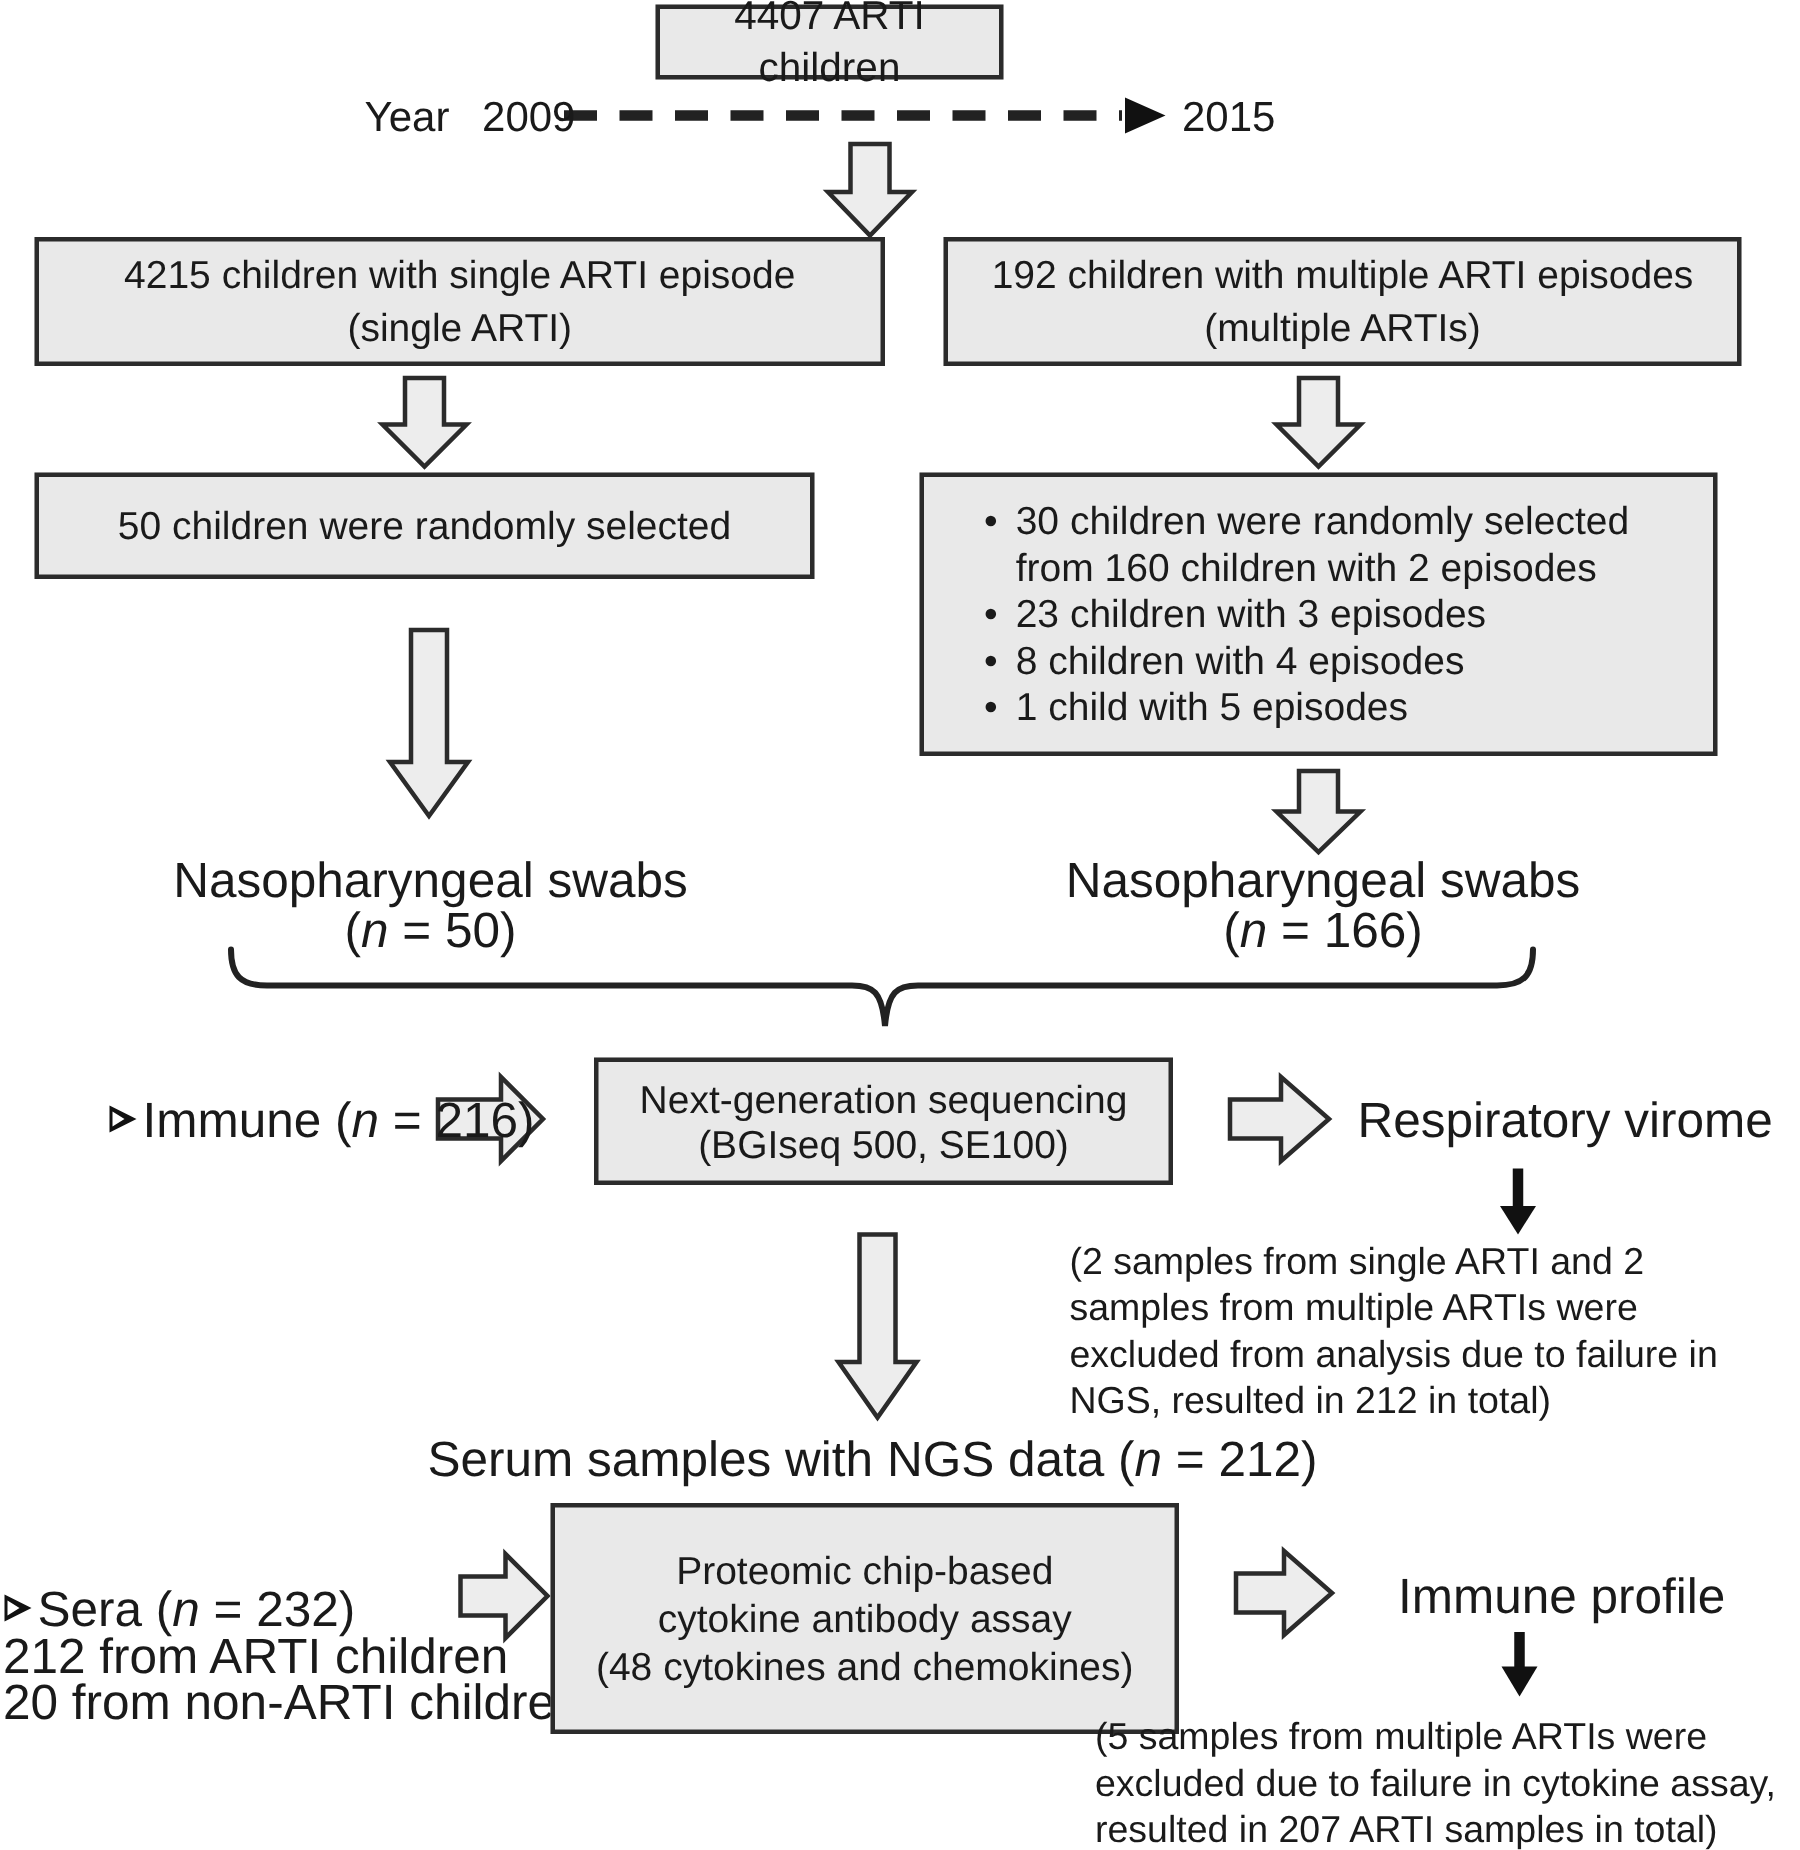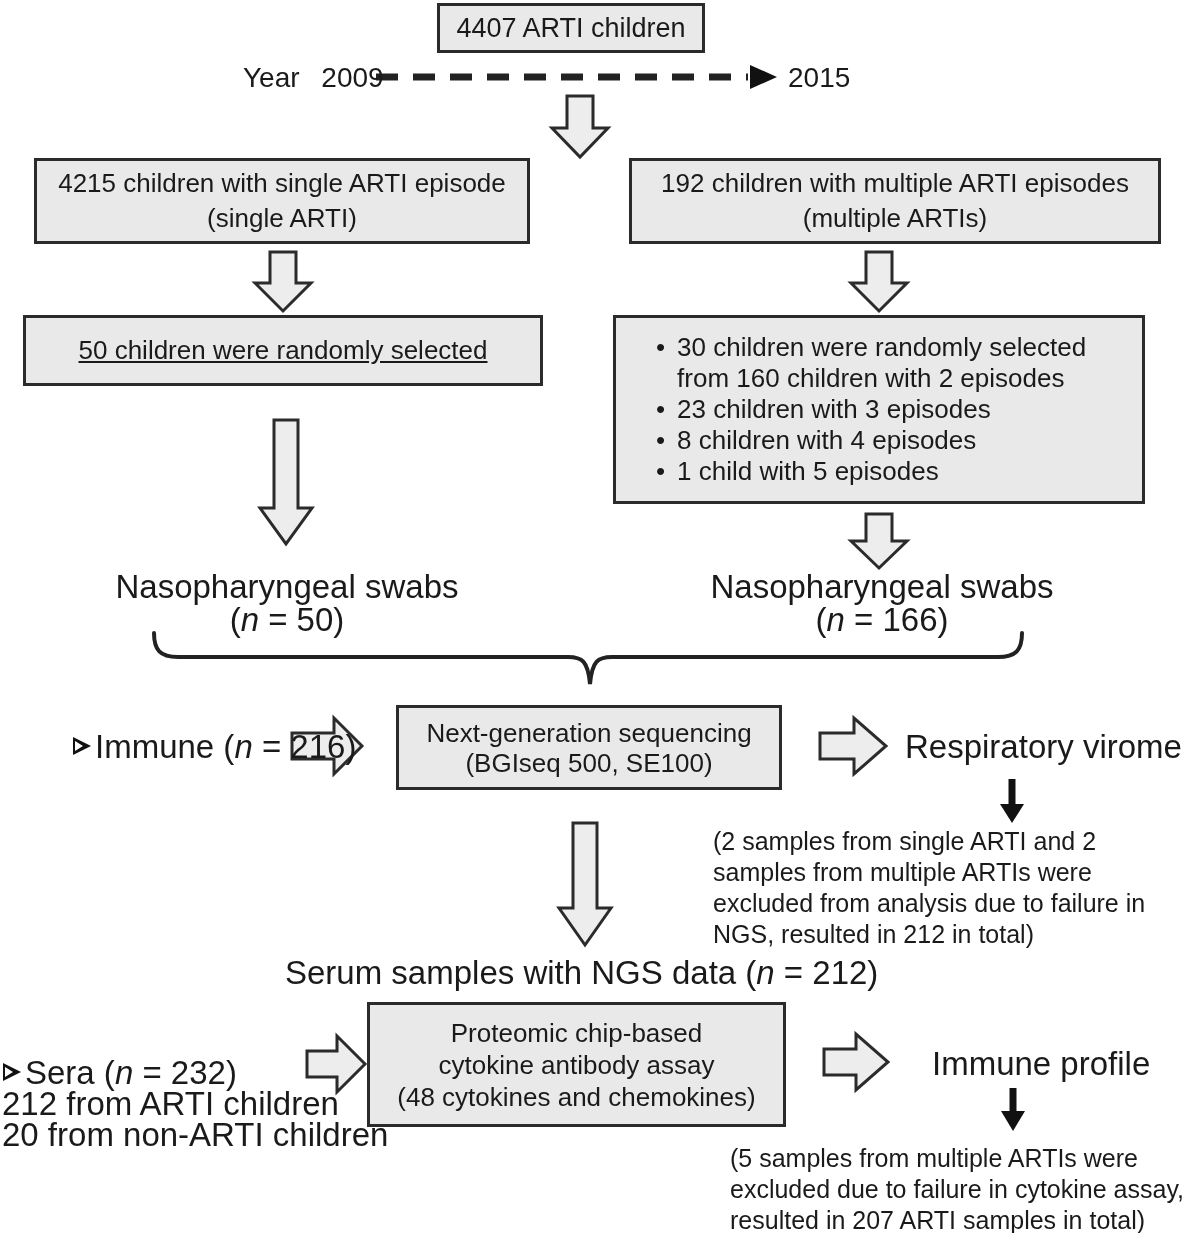--- a/index.html
+++ b/index.html
@@ -69,43 +69,43 @@
     <polygon class="fat" points="307,1051 337,1051 337,1036 365,1064 337,1092 337,1077 307,1077"></polygon>
 
     <polygon class="fat" points="824,1049 856,1049 856,1034 888,1062 856,1090 856,1075 824,1075"></polygon>
 
     <g>
       <path class="blkline" d="M1013 1088 L1013 1113"></path>
       <polygon class="blk" points="1001,1111 1025,1111 1013,1131"></polygon>
     </g>
   </svg>
 
-  <div class="fbox" style="left:437px;top:3px;width:268px;height:50px;font-size:27px;">
+  <div class="fbox" style="left:437px;top:3px;width:232px;height:50px;font-size:27px;">
     <div>4407 ARTI children</div>
   </div>
 
   <div class="lbl" style="left:243px;top:62px;font-size:28px;">
     <span>Year</span>
     <span style="margin-left:14px;">2009</span>
   </div>
   <div class="lbl" style="left:788px;top:62px;font-size:28px;">
     <span>2015</span>
   </div>
 
-  <div class="fbox" style="left:23px;top:158px;width:496px;height:86px;margin-left:11px;">
+  <div class="fbox" style="left:23px;top:158px;width:567px;height:86px;">
     <div>4215 children with single ARTI episode</div>
     <div>(single ARTI)</div>
   </div>
 
   <div class="fbox" style="left:613px;top:158px;width:532px;height:86px;margin-left:16px;">
     <div>192 children with multiple ARTI episodes</div>
     <div>(multiple ARTIs)</div>
   </div>
 
-  <div class="fbox" style="left:23px;top:315px;width:520px;height:71px;text-decoration:underline;">
+  <div class="fbox" style="left:23px;top:315px;width:520px;height:71px;">
     <div>50 children were randomly selected</div>
   </div>
 
   <div class="fbox bullets" style="left:613px;top:315px;width:532px;height:189px;">
     <div class="bullet-row">
       <span class="bullet-glyph">•</span>
       <span>
         <span>30 children were randomly selected</span><br>
         <span>from 160 children with 2 episodes</span>
       </span>
@@ -162,21 +162,21 @@
     <div>
       <svg class="pointer-icon" width="20" height="24" viewBox="0 0 20 24">
         <polygon points="1,3 19,12 1,21" fill="#111"></polygon>
           <polygon points="3,7 11,12 3,17" fill="#fff"></polygon>
       </svg><span>Sera (</span><span class="it">n</span><span> = 232)</span>
     </div>
     <div>212 from ARTI children</div>
     <div>20 from non-ARTI children</div>
   </div>
 
-  <div class="fbox" style="left:367px;top:1002px;width:419px;height:125px;line-height:32px;">
+  <div class="fbox" style="left:367px;top:1002px;width:419px;height:154px;line-height:32px;">
     <div>Proteomic chip-based</div>
     <div>cytokine antibody assay</div>
     <div>(48 cytokines and chemokines)</div>
   </div>
 
   <div class="lbl" style="left:932px;top:1048px;">Immune profile</div>
 
   <div class="note" style="left:730px;top:1143px;">
     <div>(5 samples from multiple ARTIs were</div>
     <div>excluded due to failure in cytokine assay,</div>

